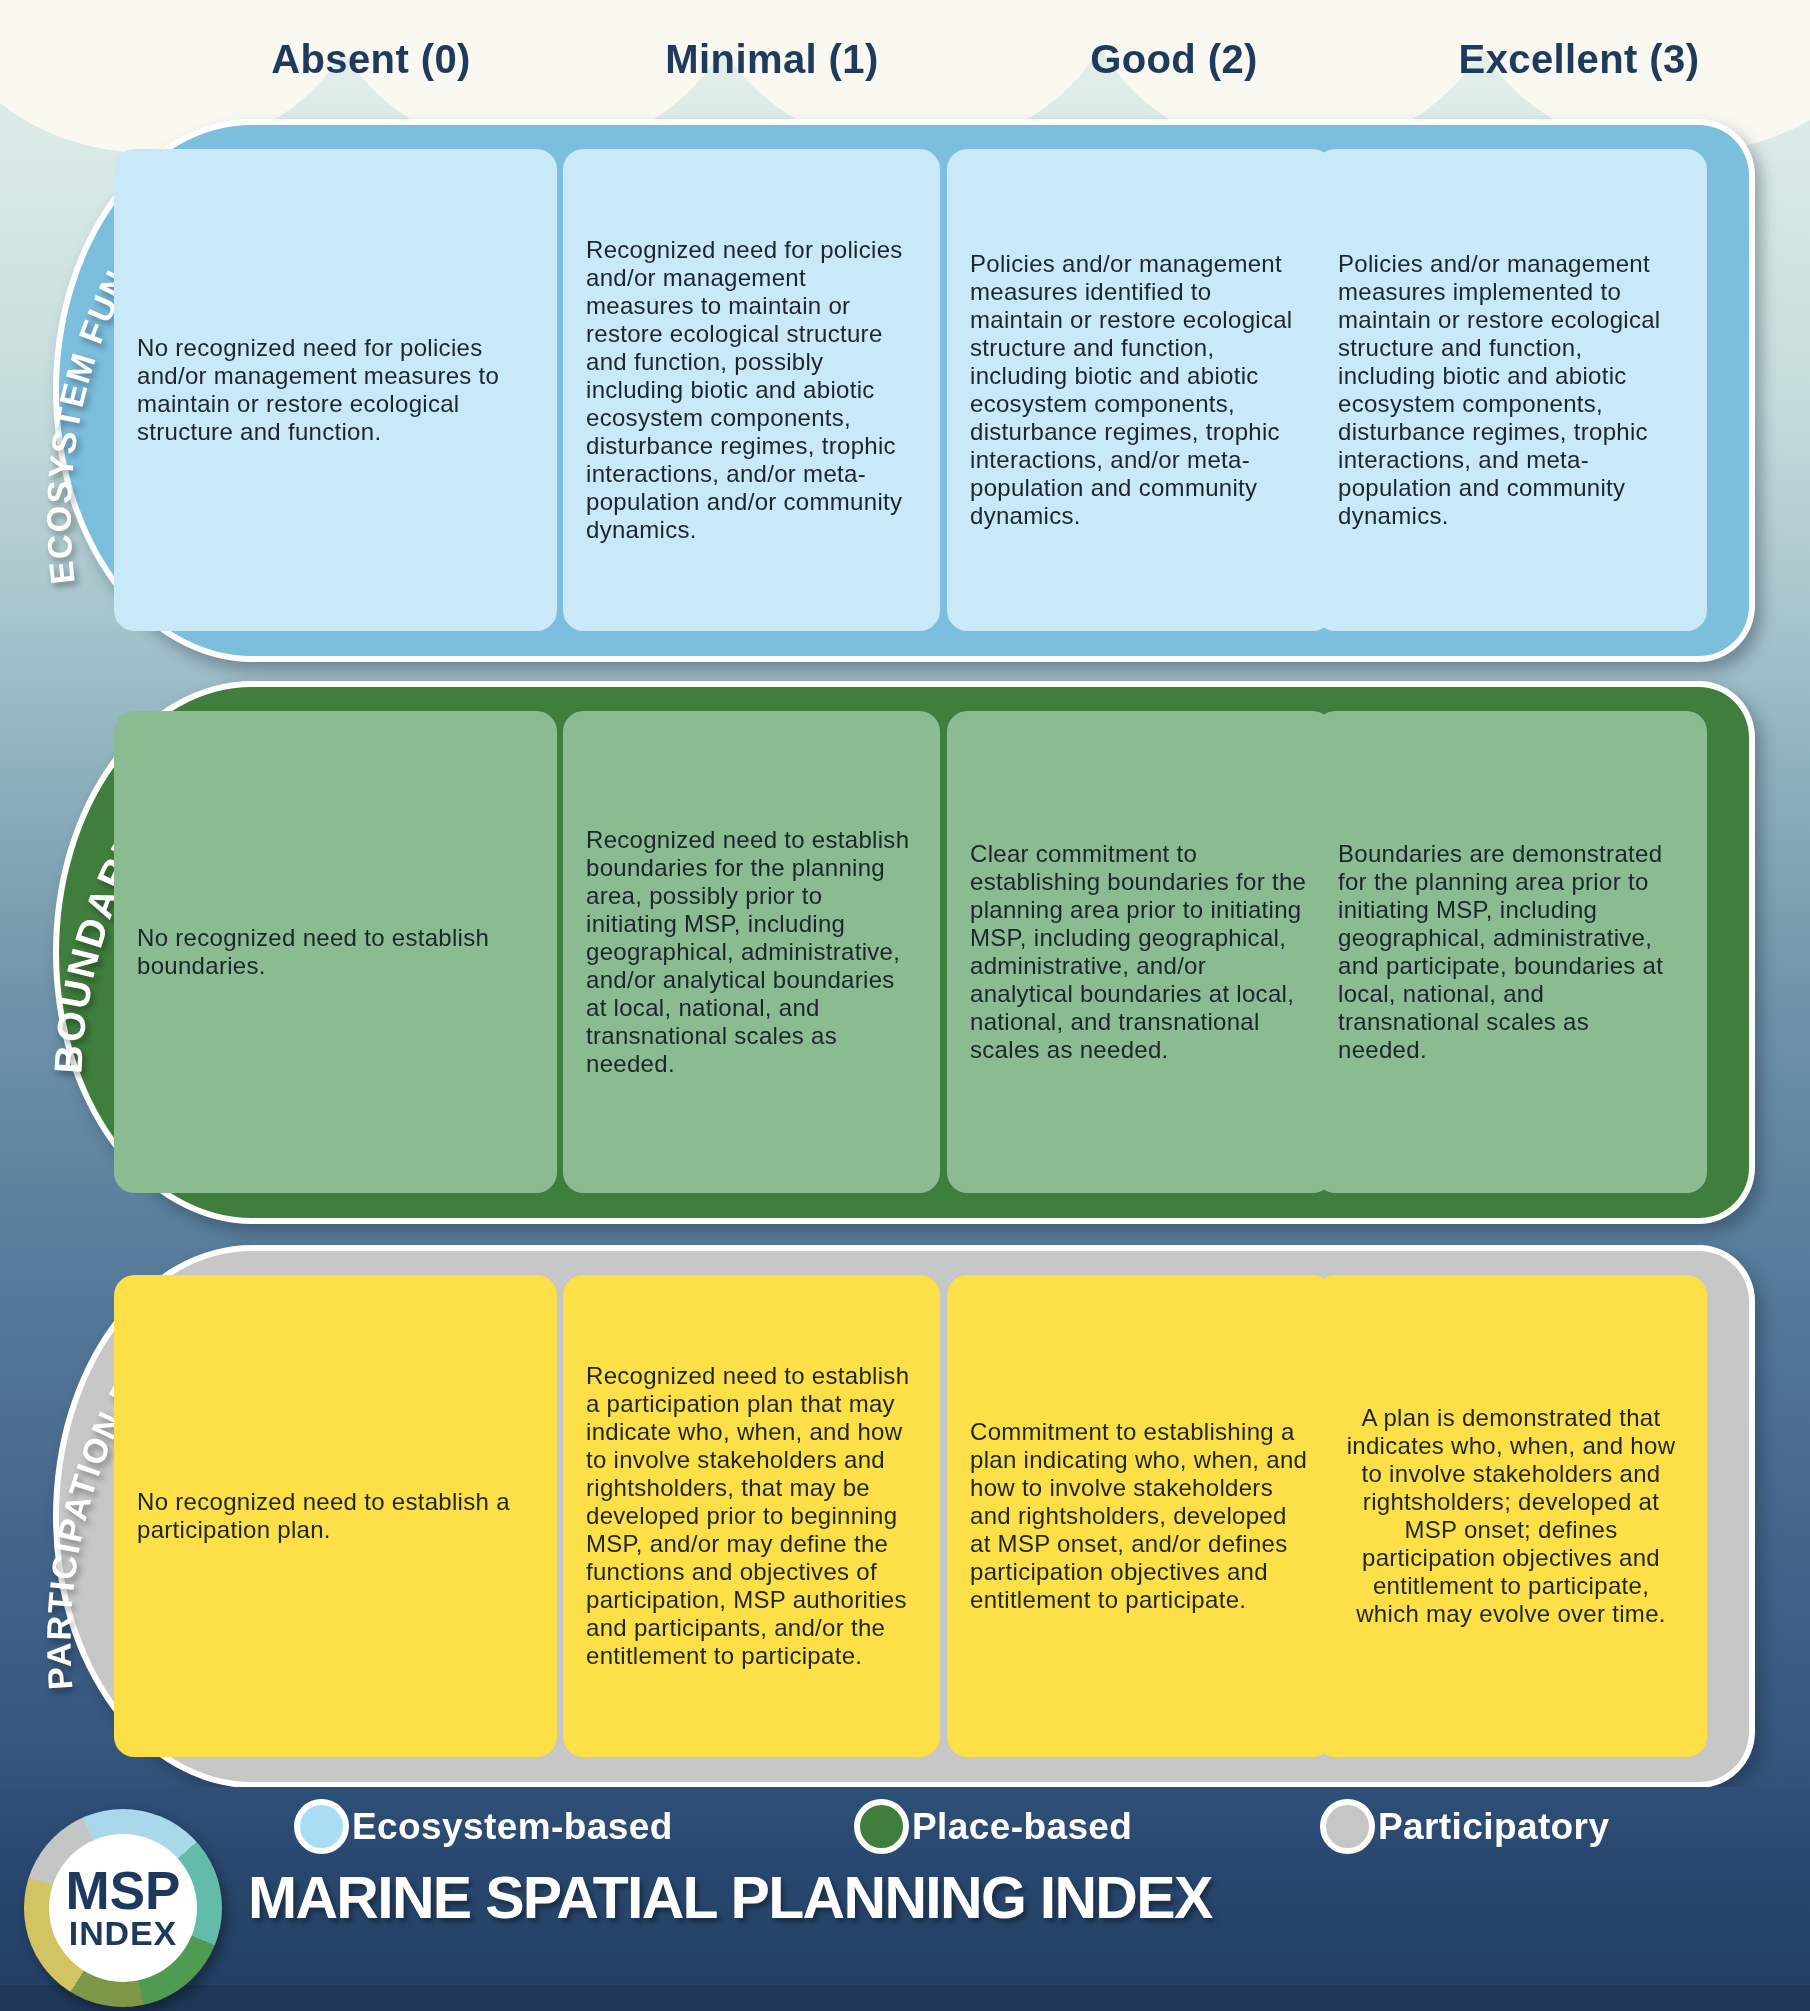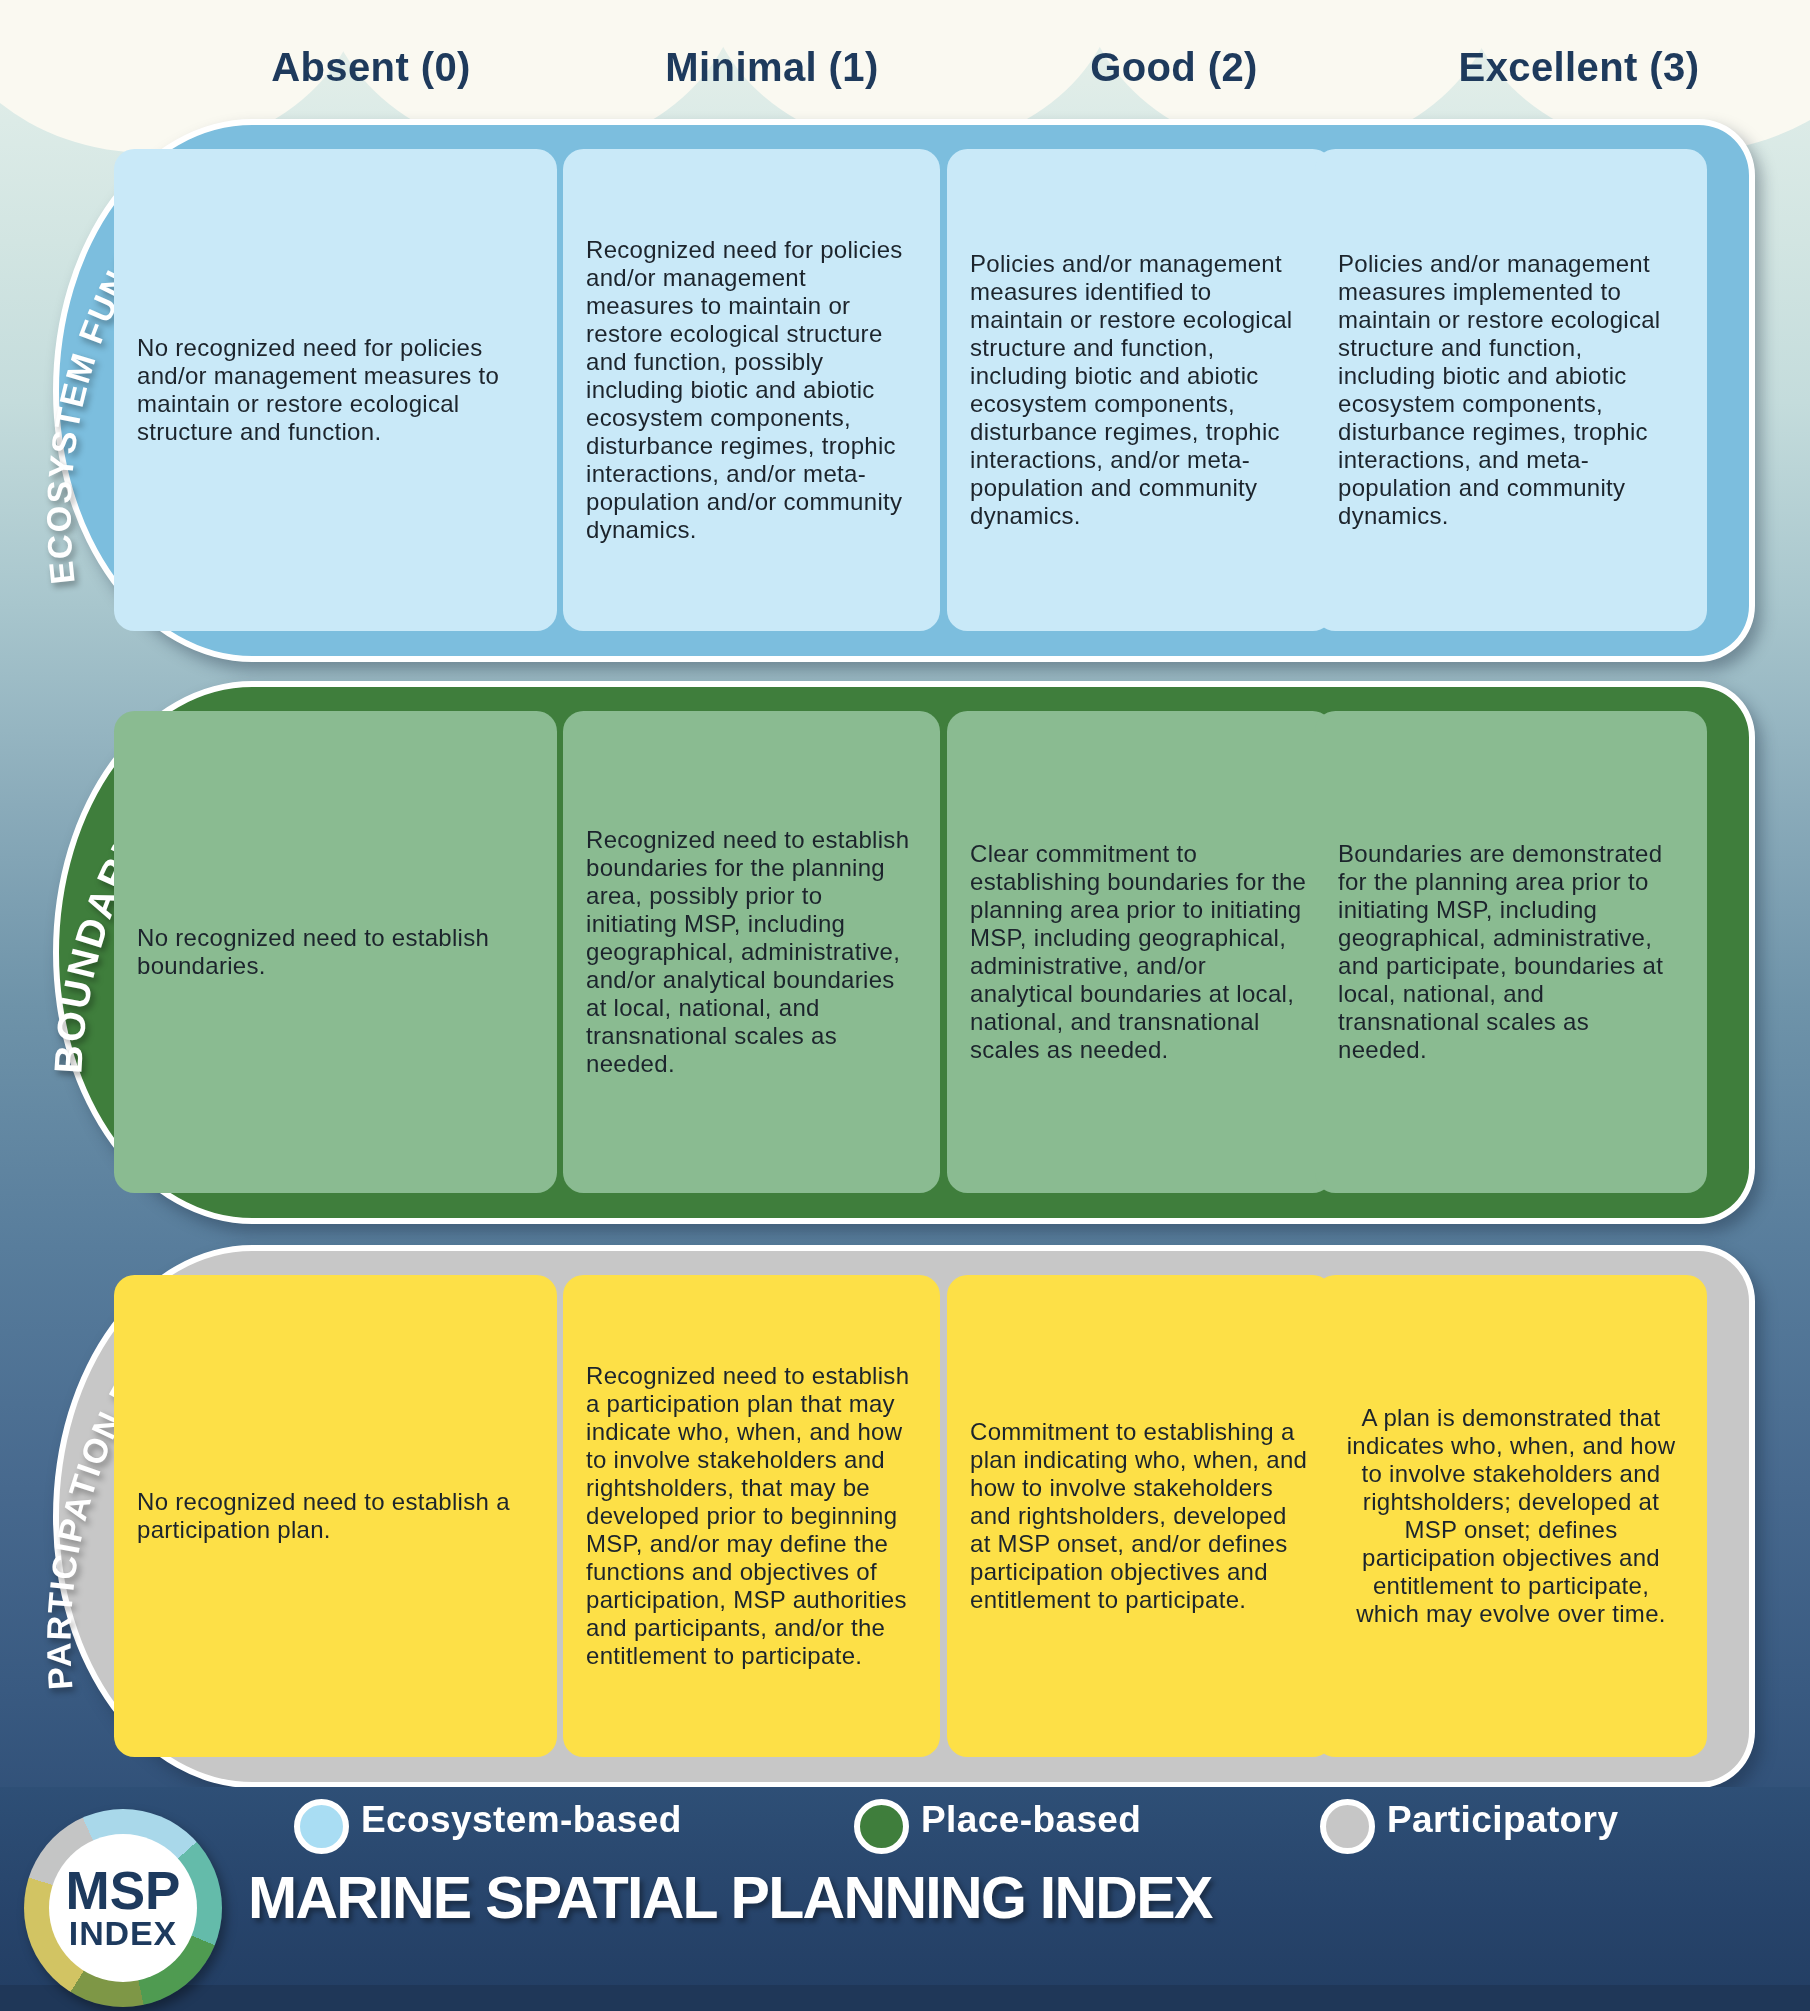--- a/index.html
+++ b/index.html
@@ -10,21 +10,21 @@
       #e9f1ea 0%, #dcebe7 6%, #d2e5e2 12%, #c4dcdc 20%,
       #a8c6cd 30%, #8aabba 40%, #6e93a9 50%, #587d9c 62%,
       #47698e 74%, #395a81 84%, #2e4d75 92%, #26426a 100%);
   }
   
   .waves{position:absolute;left:0;top:0;width:1811px;height:221px;pointer-events:none;}
   .scallop{position:absolute;background:#faf9f1;border-radius:50%;}
   
   .col-header{
     position:absolute;top:37px;transform:translateX(-50%);
-    font-size:40px;font-weight:700;color:#1e3a5c;letter-spacing:0.4px;white-space:nowrap;margin-top:8px;
+    font-size:40px;font-weight:700;color:#1e3a5c;letter-spacing:0.4px;white-space:nowrap;
   }
   
   .rubric-row{
     position:absolute;left:53px;width:1702px;height:543px;box-sizing:border-box;
     border:6.8px solid #ffffff;
     border-radius:213px 60px 60px 213px / 290px 60px 60px 290px;
     box-shadow:6.8px 8.5px 15.3px rgba(20,35,55,0.35);
   }
   .row-ecosystem{top:119px;background:#7cbede;}
   .row-boundaries{top:681px;background:#3f7e3c;}
@@ -45,21 +45,21 @@
   
   .label-svg{position:absolute;left:-5.1px;top:0;width:366px;height:530px;overflow:visible;pointer-events:none;
     filter:drop-shadow(3.4px 4.3px 3.4px rgba(0,0,0,0.35));}
   .label-svg text{fill:#ffffff;font-family:"Liberation Sans",sans-serif;font-weight:700;}
   .label-lg{font-size:40px;letter-spacing:2px;}
   .label-xl{font-size:46px;letter-spacing:3px;}
   
   .footer{position:absolute;left:0;top:1787px;width:1811px;height:225px;
     background:linear-gradient(180deg,#2e4f76 0%,#27446b 55%,#223d62 100%);}
   .bottom-strip{position:absolute;left:0;top:1985px;width:1811px;height:27px;background:#1f3758;}
-  .legend-item{position:absolute;top:1799px;display:flex;align-items:flex-start;gap:12px;height:55px;}
+  .legend-item{position:absolute;top:1799px;display:flex;align-items:center;gap:3px;height:55px;}
   .legend-dot{width:43px;height:43px;border-radius:50%;border:6px solid #ffffff;box-sizing:content-box;}
   .dot-ecosystem{background:#a9ddf3;}
   .dot-place{background:#3f7e3c;}
   .dot-participatory{background:#c6c6c6;}
   .legend-label{font-size:37px;font-weight:700;color:#ffffff;letter-spacing:0.4px;white-space:nowrap;}
   .poster-title{
     position:absolute;left:248px;top:1864px;width:1525px;
     font-size:59px;font-weight:700;color:#ffffff;letter-spacing:-1.7px;white-space:nowrap;
     text-shadow:3.4px 4.3px 5.1px rgba(0,0,0,0.35);
   }

